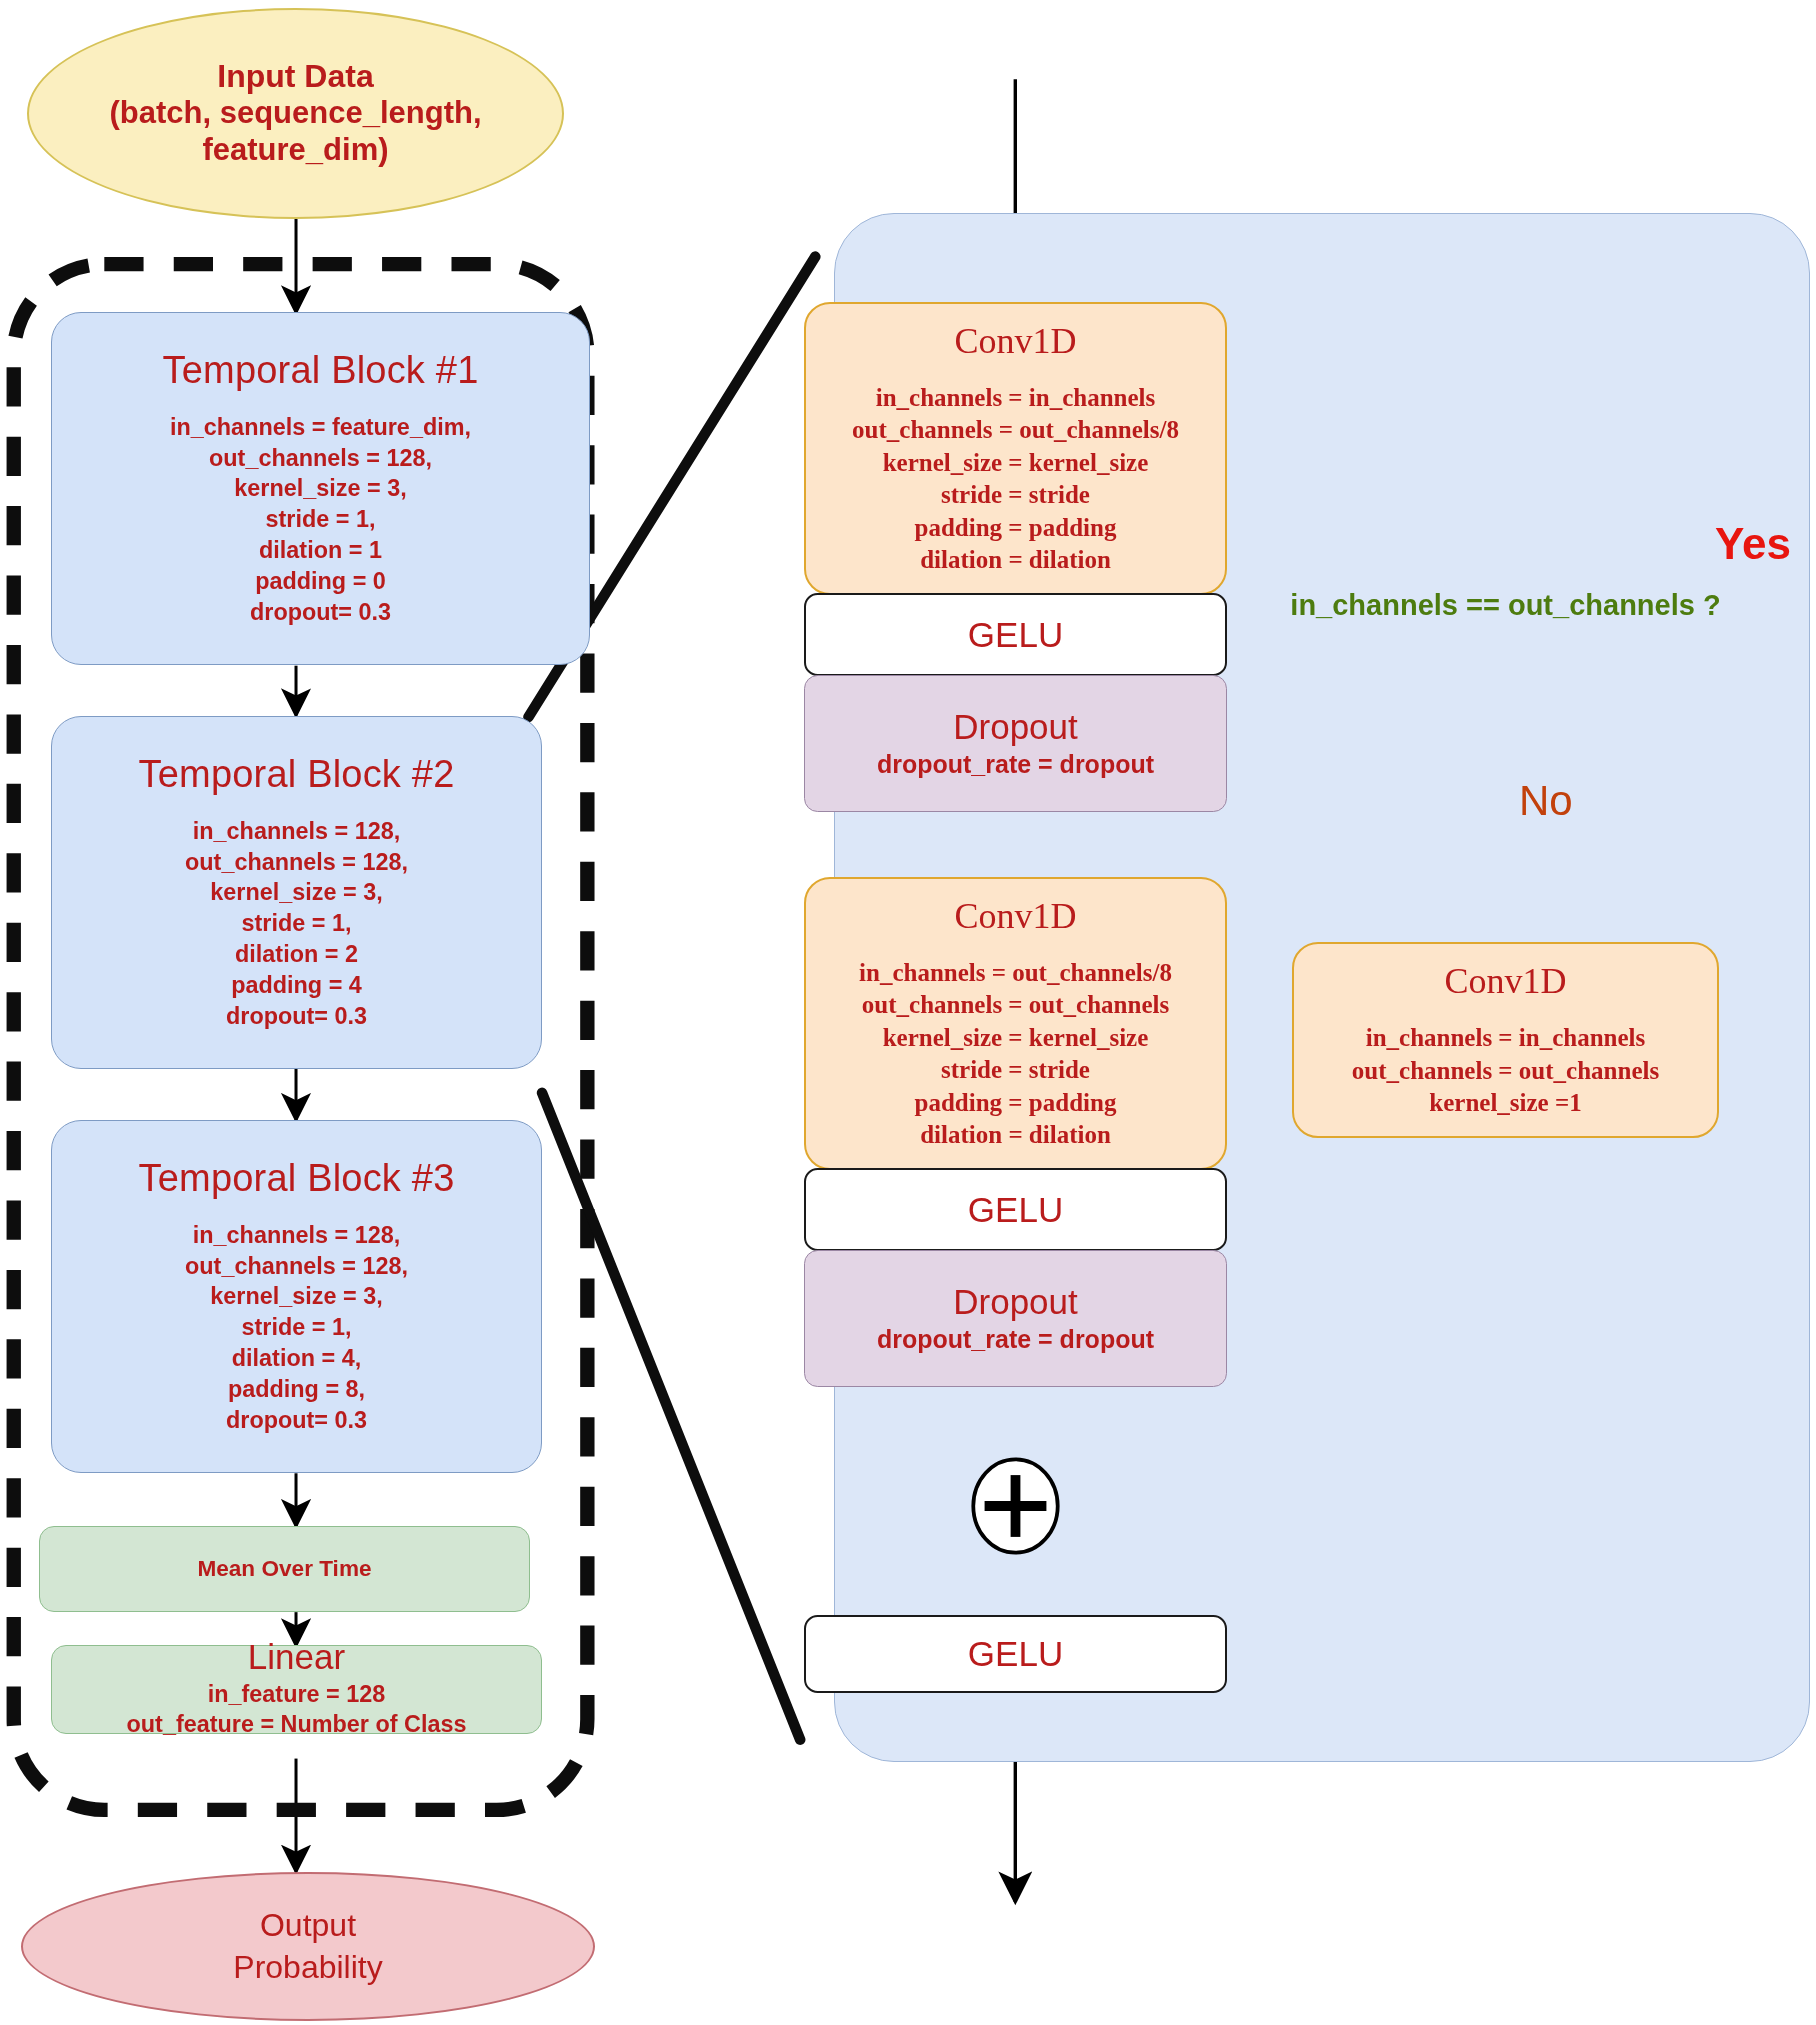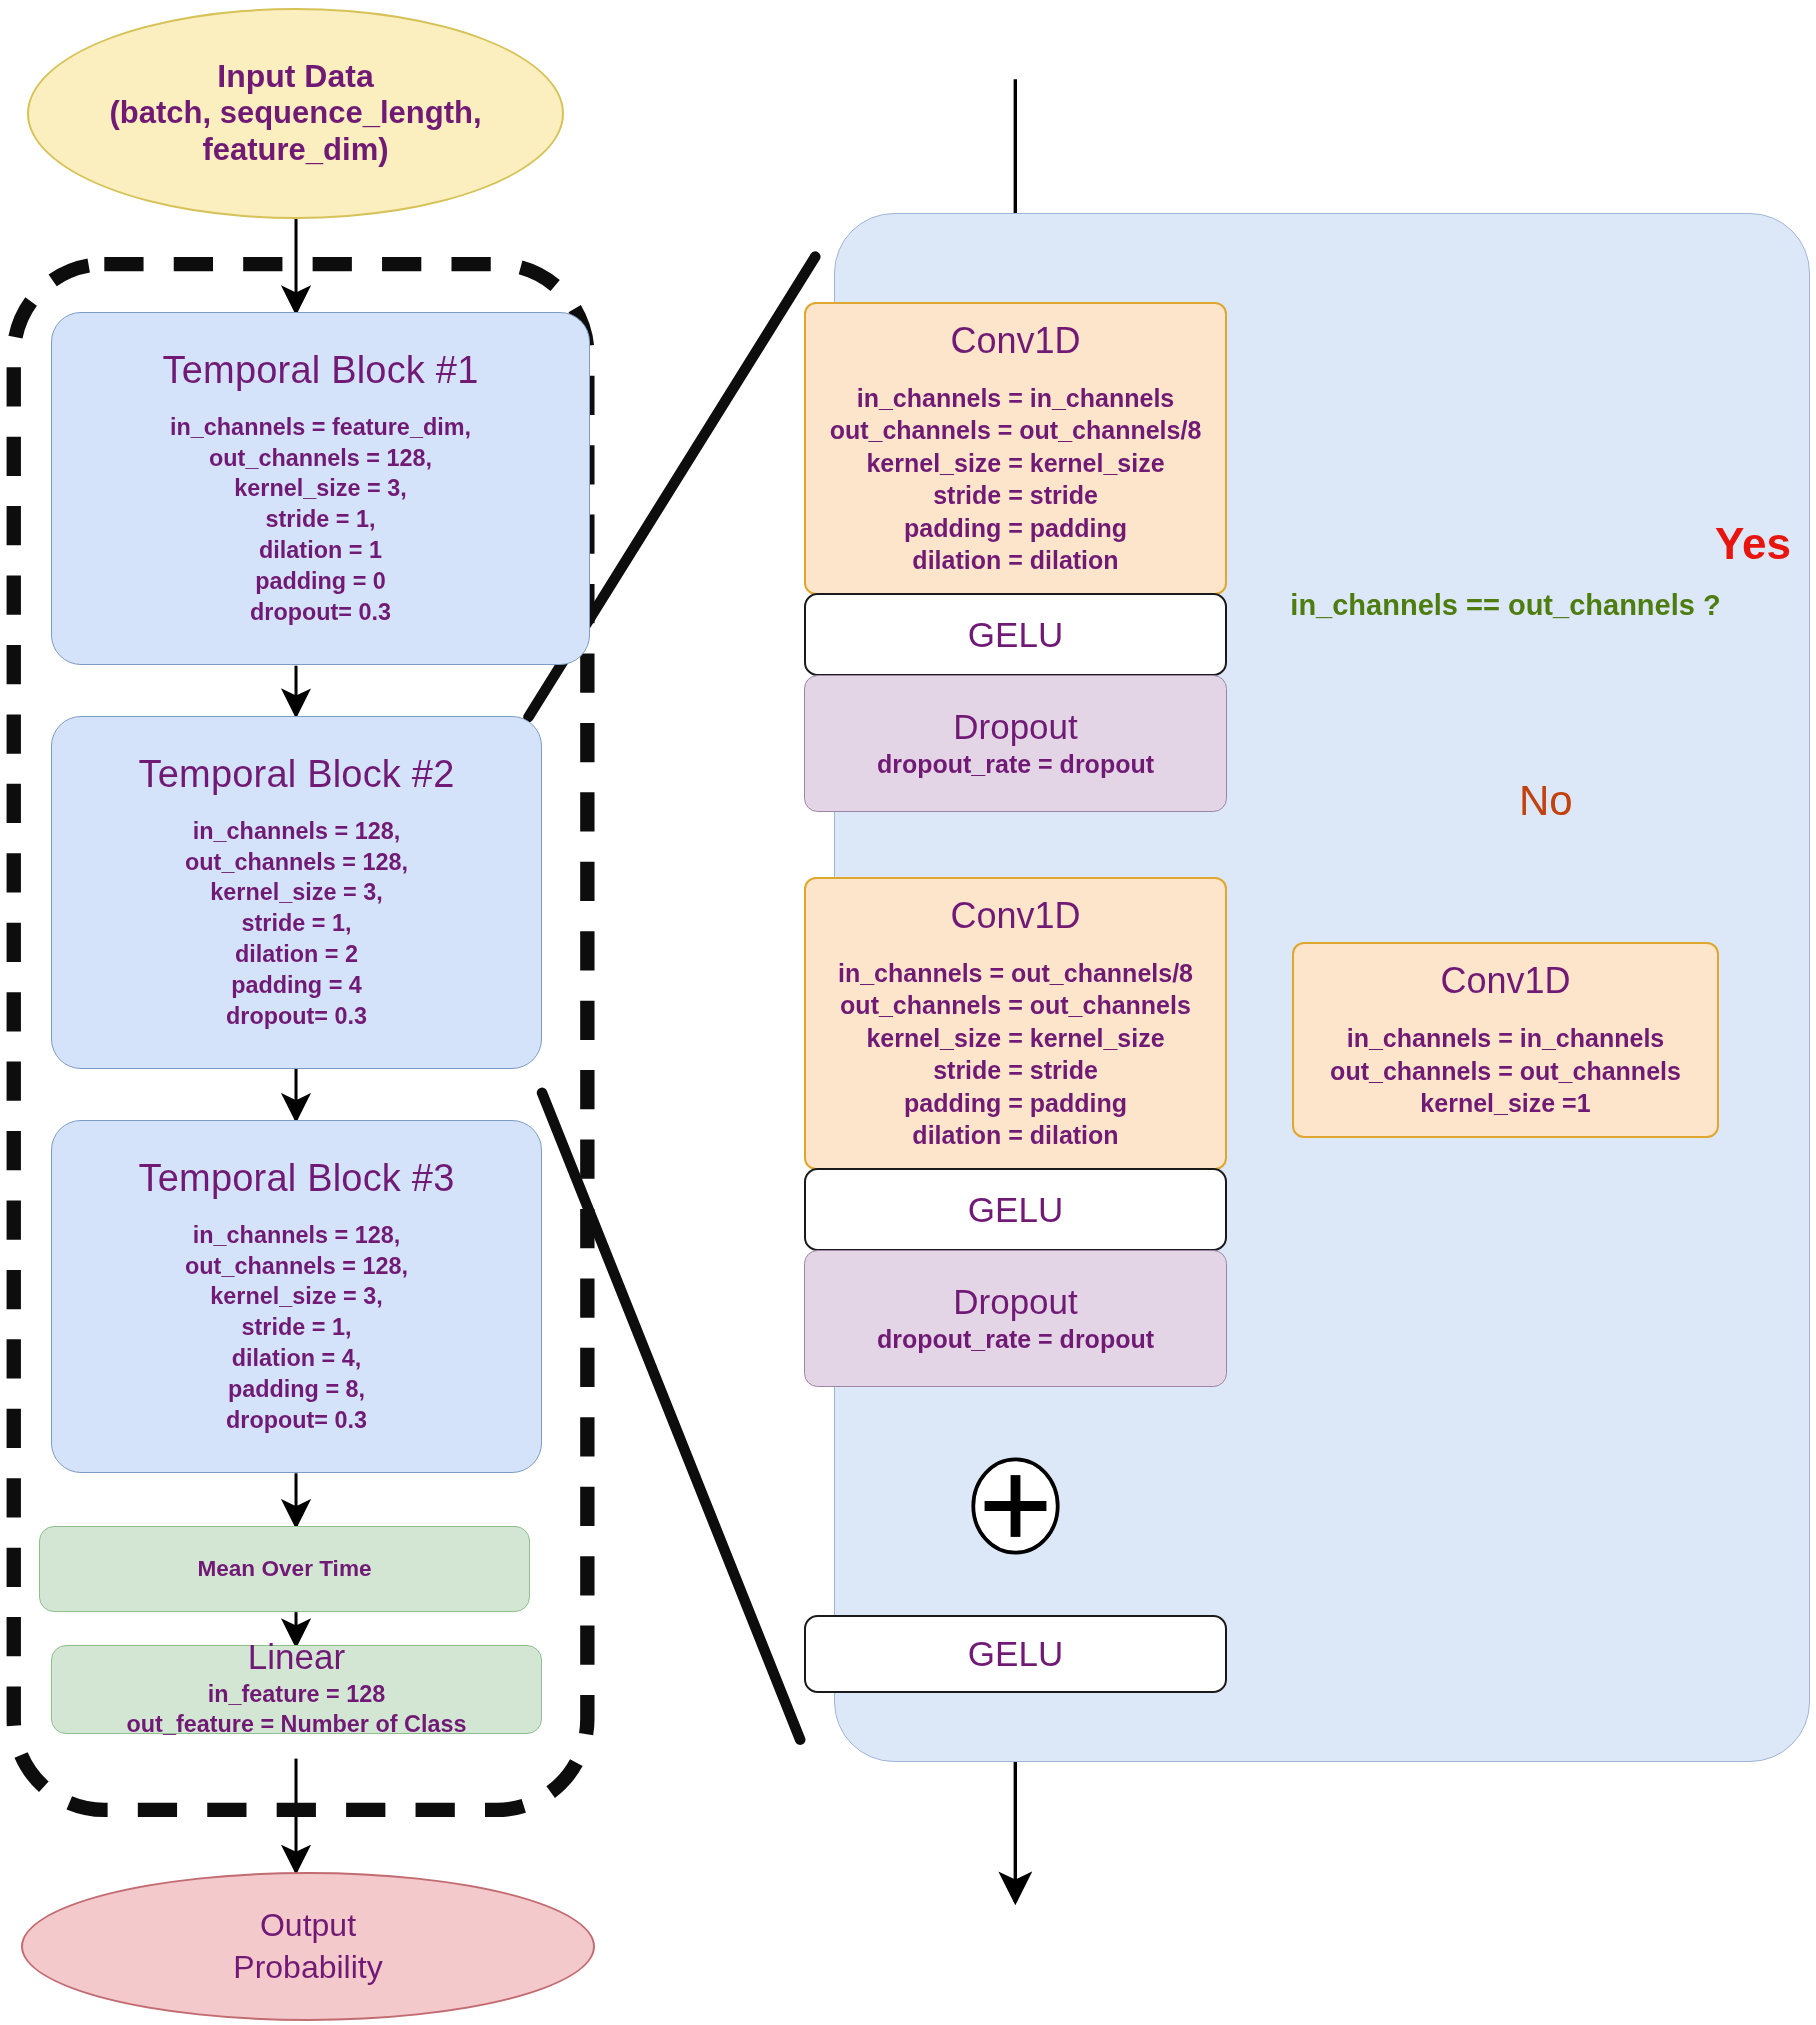--- a/index.html
+++ b/index.html
@@ -2,21 +2,21 @@
 <html style="font-size:12px"><head>
 <meta charset="utf-8">
 <title>TCN Architecture Diagram</title>
 <style>
   html,body{margin:0;padding:0;background:#ffffff;}
   body{font-family:"Liberation Sans","DejaVu Sans",sans-serif;}
   #stage{position:relative;width:1817px;height:2025px;background:#ffffff;overflow:hidden;}
   svg.layer{position:absolute;left:0;top:0;width:1817px;height:2025px;pointer-events:none;}
 
   .node{position:absolute;box-sizing:border-box;display:flex;flex-direction:column;
-        align-items:center;justify-content:center;text-align:center;color:#701a75;}
+        align-items:center;justify-content:center;text-align:center;color:#b91c1c;}
 
   
   .ellipse{border-radius:50%;}
   .ellipse-input{background:#FBEFC0;border:2.3px solid #D6C257;}
   .ellipse-output{background:#F3C9CC;border:2.3px solid #C26C72;}
   .ellipse-input .t1{font-size:32px;font-weight:700;line-height:1.18;}
   .ellipse-input .t2{font-size:31px;font-weight:700;line-height:1.18;}
   .ellipse-output .t1{font-size:32px;line-height:1.3;font-weight:400;}
 
   
@@ -26,21 +26,21 @@
 
   
   .gbox{background:#D3E6D3;border:1.5px solid #8FBE8F;border-radius:15px;}
   .gbox .lbl{font-size:22.6px;font-weight:700;}
   .gbox .title{font-size:35px;font-weight:400;line-height:1.05;}
   .gbox .sub{font-size:23.4px;font-weight:700;line-height:1.3;margin-top:3px;}
 
   
   .panel{position:absolute;background:#DCE7F8;border:1.5px solid #9FB6D8;border-radius:60px;}
 
-  .obox{background:#FDE5CB;border:2.3px solid #E0A72E;border-radius:12px;}
+  .obox{background:#FDE5CB;border:2.3px solid #E0A72E;border-radius:26px;font-family:Liberation Serif, serif;}
   .obox .title{font-size:36px;font-weight:400;margin-bottom:19.6px;}
   .obox .params{font-size:25px;font-weight:700;line-height:1.30;}
 
   .wbox{background:#FFFFFF;border:2.3px solid #1a1a1a;border-radius:13.6px;}
   .wbox .title{font-size:35px;font-weight:400;}
 
   .pbox{background:#E3D5E5;border:1.5px solid #9B87A4;border-radius:13.6px;}
   .pbox .title{font-size:35px;font-weight:400;line-height:1.0;}
   .pbox .sub{font-size:25px;font-weight:700;margin-top:6px;}
 

